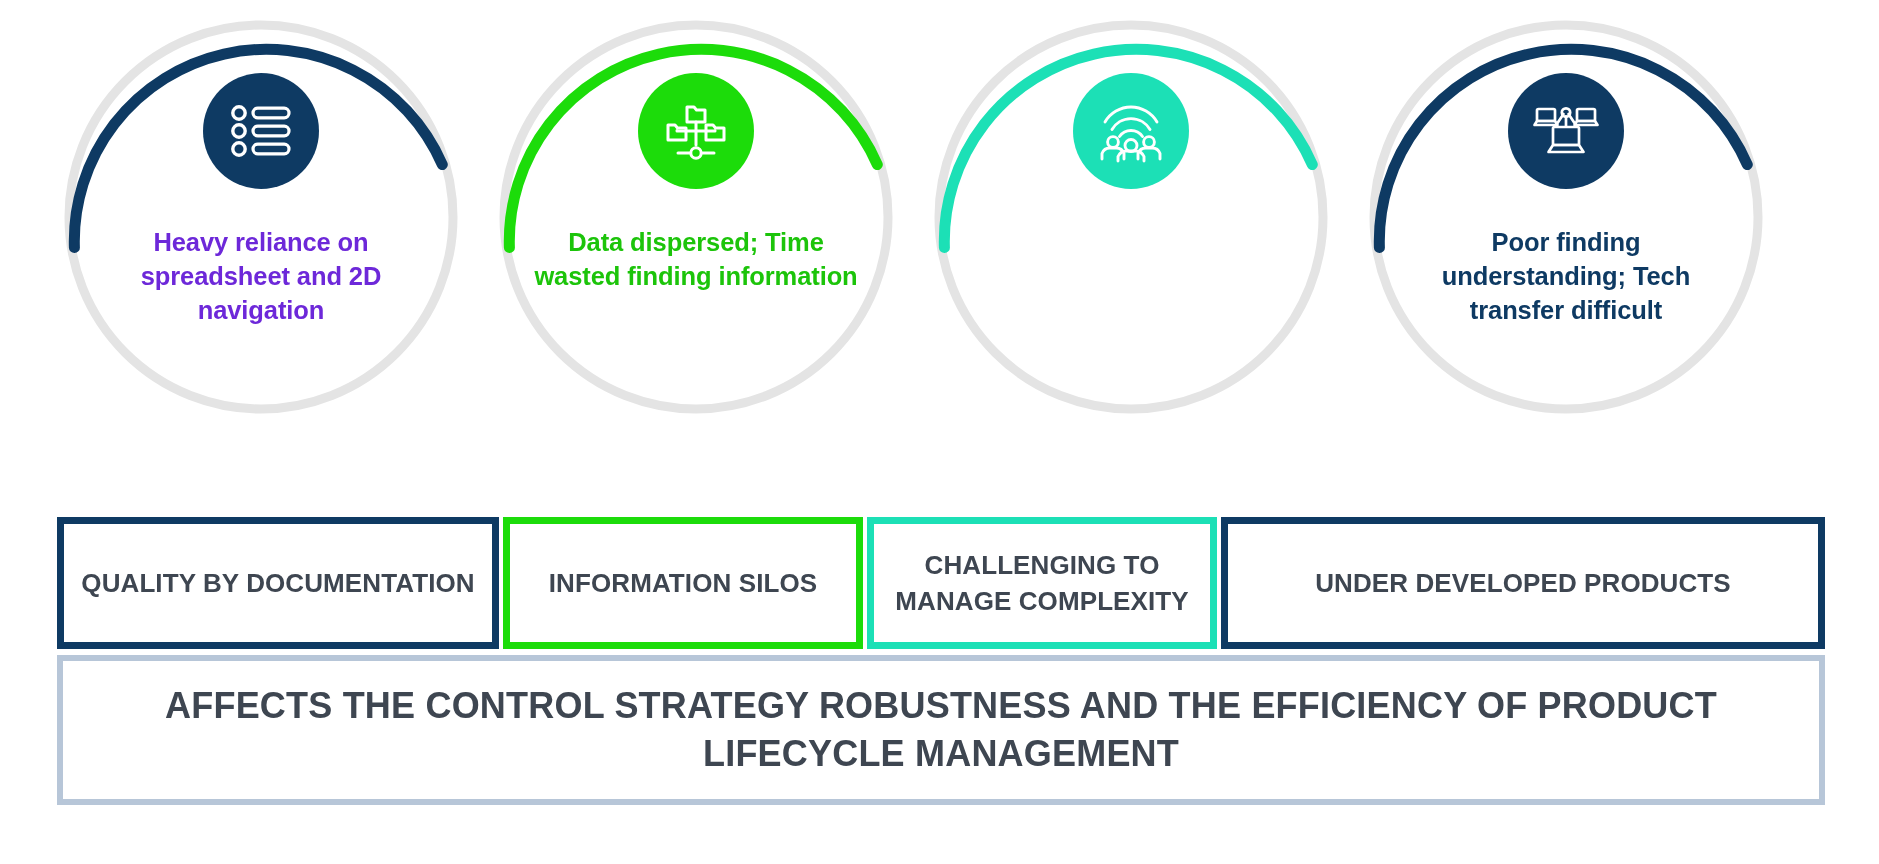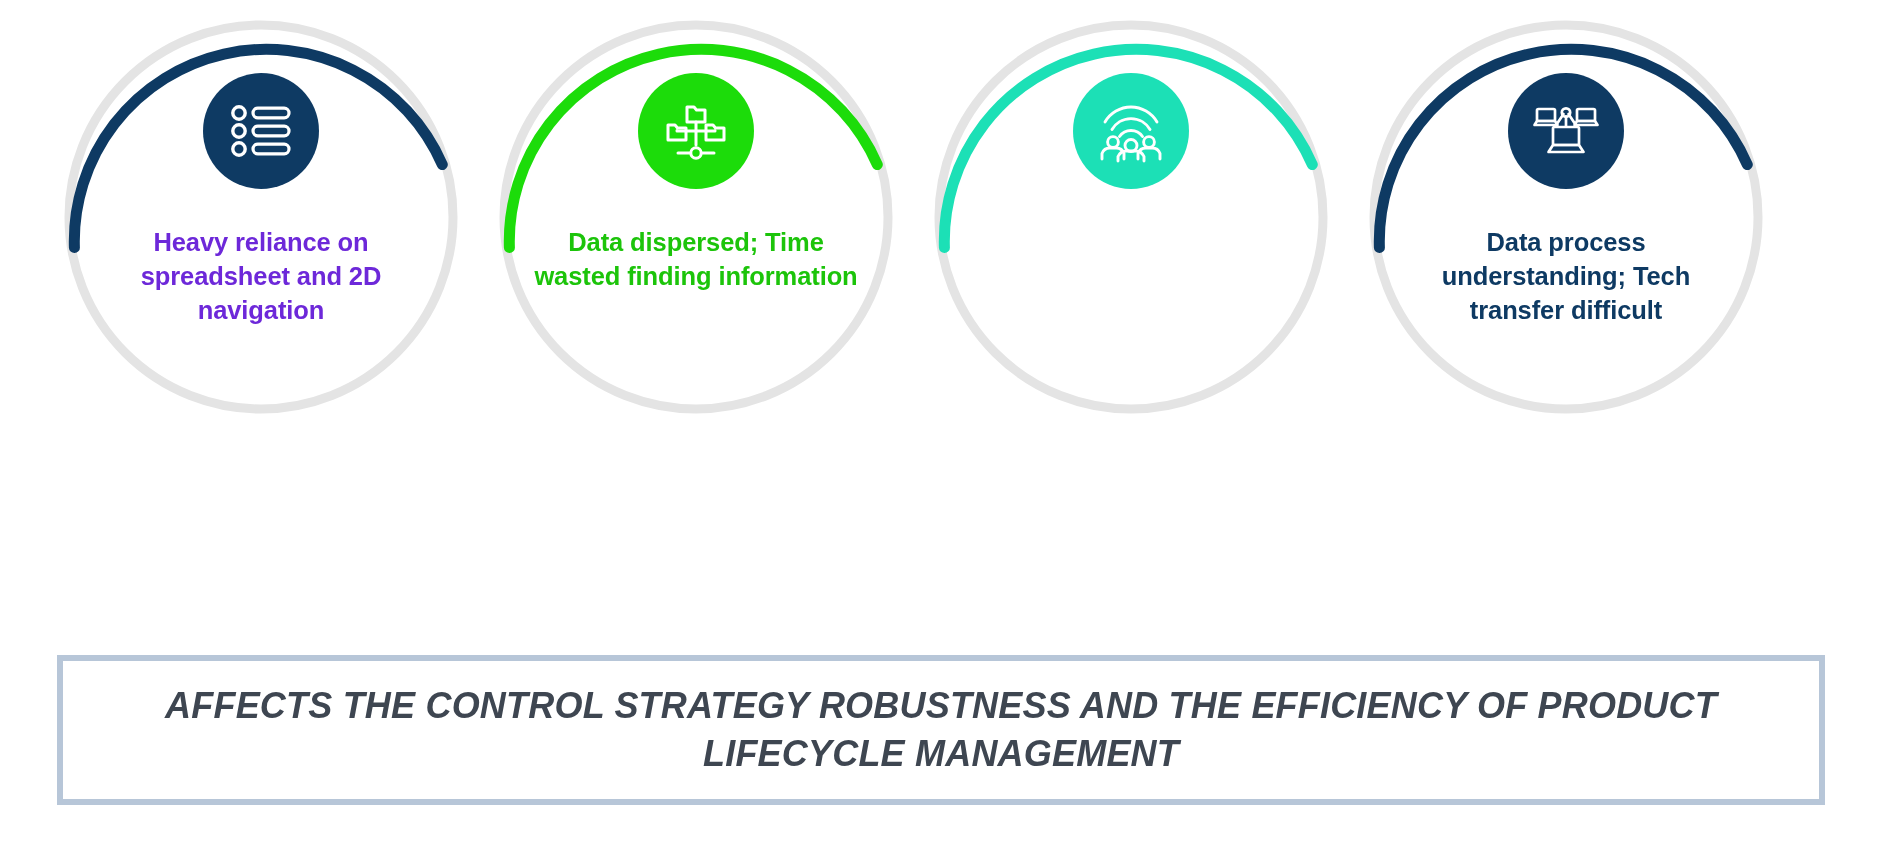--- a/index.html
+++ b/index.html
@@ -116,21 +116,20 @@
     top: 655px;
     width: 1768px;
     height: 150px;
     box-sizing: border-box;
     border: 6px solid #B7C6D8;
     background: #ffffff;
     display: flex;
     align-items: center;
     justify-content: center;
     text-align: center;
-    font-style: italic;
   }
   .banner-text {
     font-size: 36px;
     font-weight: bold;
     color: #3E4651;
     line-height: 1.33;
     letter-spacing: 0.2px;
     padding: 0 18px;
   }
 </style>
@@ -223,23 +222,37 @@
             <path d="M25.5 23 L31.5 14"></path>
             <path d="M42.5 23 L36.5 14"></path>
             <path d="M34 16.5 v9.5"></path>
             <circle cx="34" cy="12.5" r="4.2"></circle>
 
             <rect x="21" y="27" width="26" height="18" rx="1.5"></rect>
             <path d="M16.5 52 h35 l-4.5 -7 h-26 Z"></path>
           </g>
         </svg>
       </div>
-      <div class="circle-caption" style="color:#0E3A63">Data process understanding; Tech transfer difficult</div>
+      <div class="circle-caption" style="color:#0E3A63">Poor finding understanding; Tech transfer difficult</div>
     </div>
 
   </div>
 
+  <div class="boxes-row">
+    <div class="cat-box b0">
+      <span class="cat-box-label">QUALITY BY DOCUMENTATION</span>
+    </div>
+    <div class="cat-box b1">
+      <span class="cat-box-label">INFORMATION SILOS</span>
+    </div>
+    <div class="cat-box b2">
+      <span class="cat-box-label">CHALLENGING TO MANAGE COMPLEXITY</span>
+    </div>
+    <div class="cat-box b3">
+      <span class="cat-box-label">UNDER DEVELOPED PRODUCTS</span>
+    </div>
+  </div>
 
   <div class="banner">
     <span class="banner-text">AFFECTS THE CONTROL STRATEGY ROBUSTNESS AND THE EFFICIENCY OF PRODUCT LIFECYCLE MANAGEMENT</span>
   </div>
 
 </div>
 
 </body></html>

